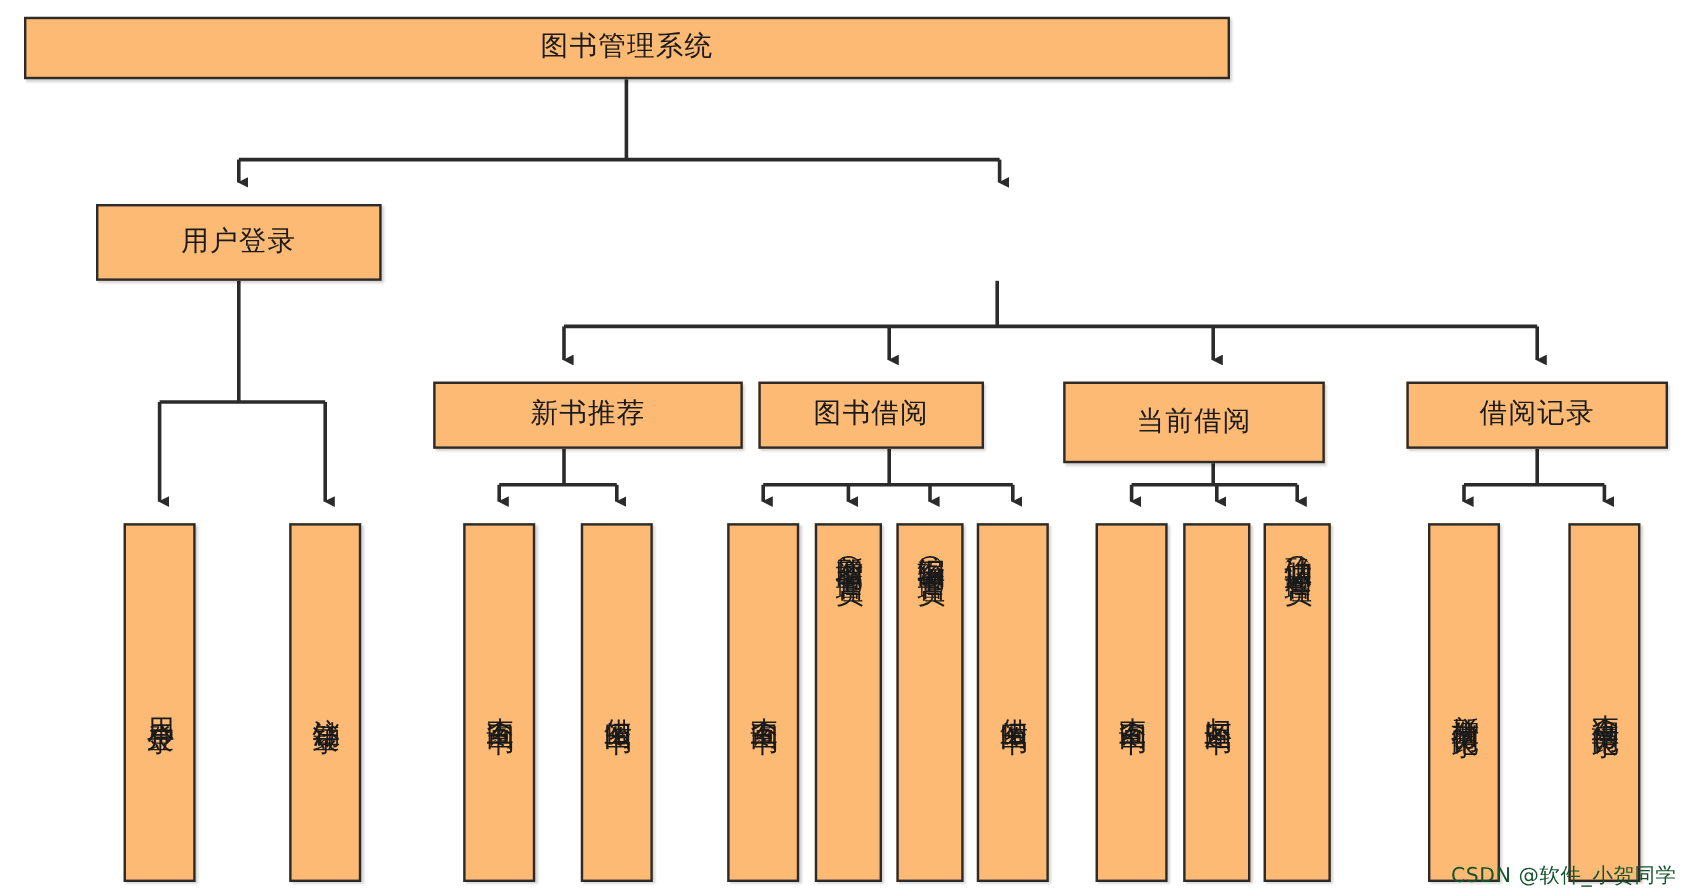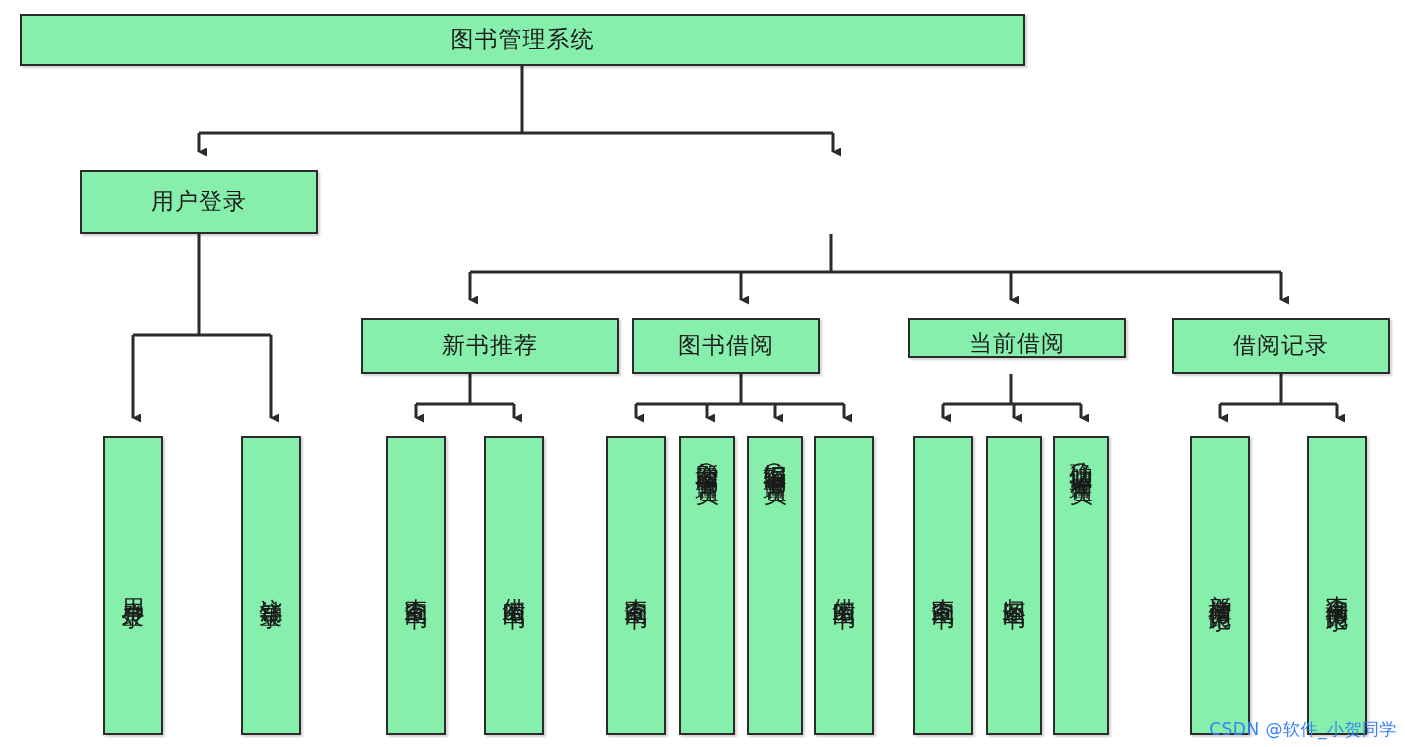--- a/index.html
+++ b/index.html
@@ -23,21 +23,21 @@
     position: absolute;
     left: 0;
     top: 0;
     width: 1405px;
     height: 747px;
   }
   .node-box {
     position: absolute;
     box-sizing: border-box;
     border: 2px solid #2b2b2b;
-    background: #86efac;
+    background: #fdba74;
     display: flex;
     align-items: center;
     justify-content: center;
     box-shadow: 2px 2px 2px rgba(0,0,0,0.18);
   }
   .node-label-h {
     font-size: 23px;
     color: #1a1a1a;
     line-height: 1.1;
     letter-spacing: 1px;
@@ -59,21 +59,21 @@
   }
   .node-box.vertical.centered {
     align-items: center;
     padding-top: 0;
   }
   #watermark {
     position: absolute;
     right: 8px;
     bottom: 6px;
     font-size: 17px;
-    color: #3b82f6;
+    color: #14532d;
     letter-spacing: 0.5px;
     white-space: nowrap;
     user-select: none;
   }
 </style>
 </head>
 <body>
 
 <div id="diagram-root">
 
@@ -149,21 +149,21 @@
 
 
   <div class="node-box" style="left:361px; top:318px; width:258px; height:56px;">
     <span class="node-label-h">新书推荐</span>
   </div>
 
   <div class="node-box" style="left:632px; top:318px; width:188px; height:56px;">
     <span class="node-label-h">图书借阅</span>
   </div>
 
-  <div class="node-box" style="left:908px; top:318px; width:218px; height:40px;align-items:flex-end;">
+  <div class="node-box" style="left:886px; top:318px; width:218px; height:68px;">
     <span class="node-label-h">当前借阅</span>
   </div>
 
   <div class="node-box" style="left:1172px; top:318px; width:218px; height:56px;">
     <span class="node-label-h">借阅记录</span>
   </div>
 
   <div class="node-box vertical centered" style="left:103px; top:436px; width:60px; height:299px;">
     <span class="node-label-v">用户登录</span>
   </div>

